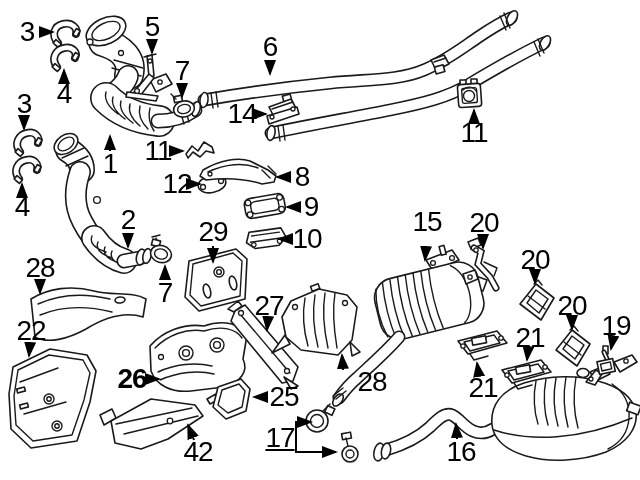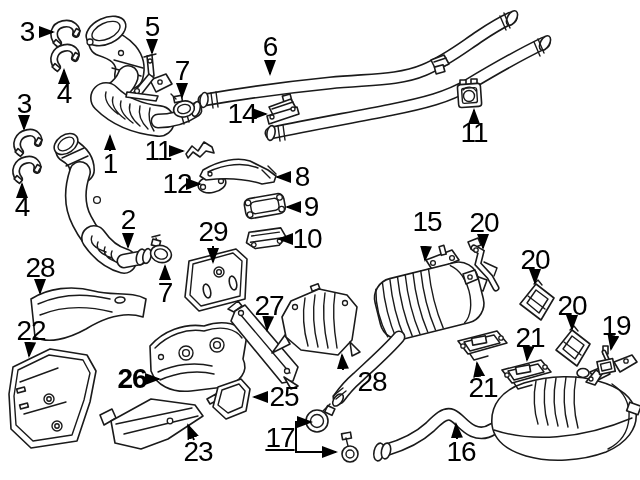--- a/index.html
+++ b/index.html
@@ -394,21 +394,21 @@
       <div class="callout" style="left: 158px; top: 151px;">11</div>
       <div class="callout" style="left: 177px; top: 184px;">12</div>
       <div class="callout" style="left: 302px; top: 177px;">8</div>
       <div class="callout" style="left: 311px; top: 207px;">9</div>
       <div class="callout" style="left: 307px; top: 239px;">10</div>
       <div class="callout" style="left: 213px; top: 232px;">29</div>
       <div class="callout" style="left: 165px; top: 293px;">7</div>
       <div class="callout" style="left: 40px; top: 268px;">28</div>
       <div class="callout" style="left: 31px; top: 331px;">22</div>
       <div class="callout" style="left: 132px; top: 379px; font-weight: bold;">26</div>
-      <div class="callout" style="left: 198px; top: 452px;">23</div>
+      <div class="callout" style="left: 198px; top: 452px;">42</div>
       <div class="callout" style="left: 284px; top: 397px;">25</div>
       <div class="callout" style="left: 269px; top: 306px;">27</div>
       <div class="callout" style="left: 344px; top: 382px; margin-left: 28px;">28</div>
       <div class="callout" style="left: 427px; top: 222px;">15</div>
       <div class="callout" style="left: 484px; top: 223px;">20</div>
       <div class="callout" style="left: 535px; top: 260px;">20</div>
       <div class="callout" style="left: 572px; top: 306px;">20</div>
       <div class="callout" style="left: 616px; top: 326px;">19</div>
       <div class="callout" style="left: 530px; top: 338px;">21</div>
       <div class="callout" style="left: 483px; top: 388px;">21</div>

